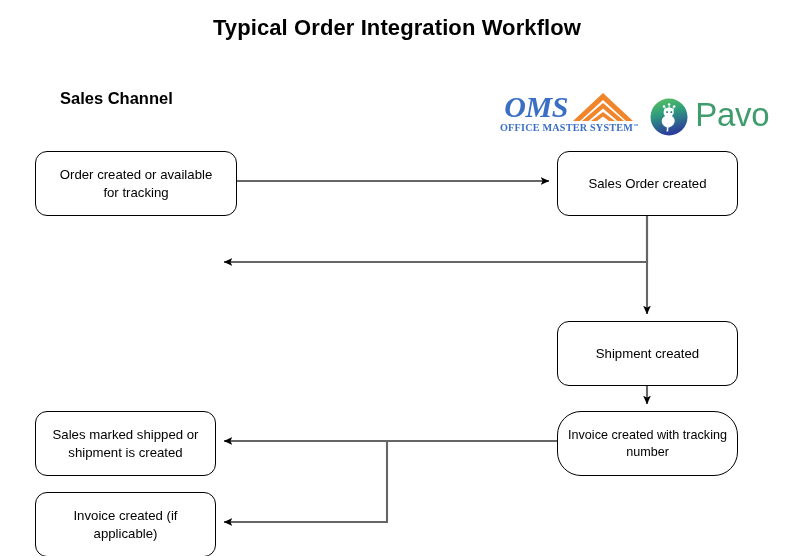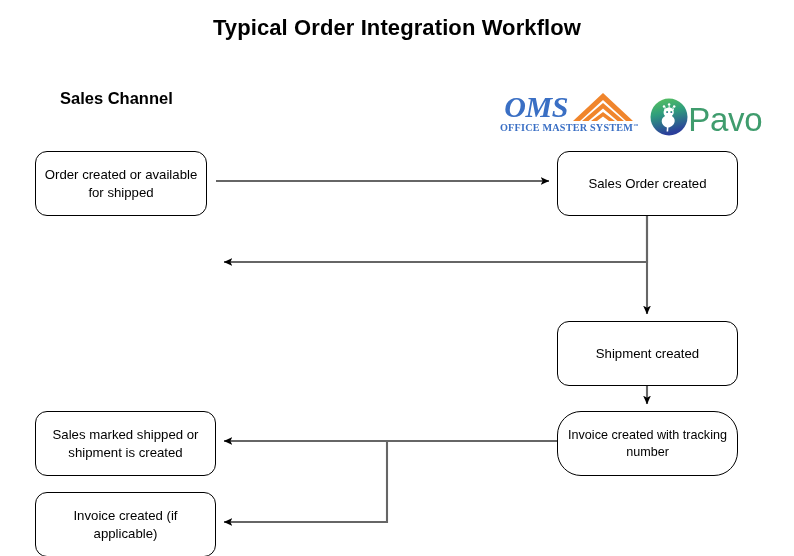--- a/index.html
+++ b/index.html
@@ -84,21 +84,22 @@
     margin-top: 1px;
     white-space: nowrap;
   }
   .oms-tm {
     font-size: 5px;
     vertical-align: super;
   }
   .oms-chevron { display:block; }
   .pavo-block {
     display: flex;
-    align-items: flex-end;
+    align-items: flex-start;
+    gap: 7px;
     margin-left: 12px;
     margin-top: 32px;
   }
   .pavo-word {
     font-family: "Liberation Sans", sans-serif;
     font-size: 33px;
     color: #3f9c6d;
     letter-spacing: -0.3px;
     line-height: 1;
   }
@@ -113,21 +114,21 @@
     align-items: center;
     justify-content: center;
     text-align: center;
     font-size: 13.2px;
     line-height: 1.35;
     color: #000000;
     padding: 2px 4px;
   }
   .flow-box span { display: block; }
   
-  #box-order-created      { left: 35px;  top: 151px; width: 172px; height: 65px; }
+  #box-order-created      { left: 35px;  top: 151px; width: 202px; height: 65px; }
   #box-order-acknowledged { left: 35px;  top: 233px; width: 181px; height: 65px; }
   #box-sales-order        { left: 557px; top: 151px; width: 181px; height: 65px; }
   #box-shipment-created   { left: 557px; top: 321px; width: 181px; height: 65px; }
   #box-invoice-tracking   { left: 557px; top: 411px; width: 181px; height: 65px; border-radius: 24px; }
   #box-order-shipped      { left: 35px;  top: 411px; width: 181px; height: 65px; }
   #box-invoice-created    { left: 35px;  top: 492px; width: 181px; height: 65px; }
   #box-invoice-tracking   { font-size: 12.6px; }
   
   #connectors {
     position: absolute;
@@ -210,21 +211,21 @@
     <line x1="647" y1="386" x2="647" y2="404" stroke="#666666" stroke-width="2.1" marker-end="url(#arrowD)"></line>
 
     <line x1="557" y1="441" x2="224" y2="441" stroke="#666666" stroke-width="2.1" marker-end="url(#arrowL)"></line>
 
     <path d="M387,441 L387,522 L224,522" fill="none" stroke="#666666" stroke-width="2.1" marker-end="url(#arrowL)"></path>
   </svg>
 
   <div class="flow-box" id="box-order-created">
     <div>
       <span>Order created or available</span>
-      <span>for shipped</span>
+      <span>for tracking</span>
     </div>
   </div>
 
 
   <div class="flow-box" id="box-sales-order">
     <div>
       <span>Sales Order created</span>
     </div>
   </div>
 

